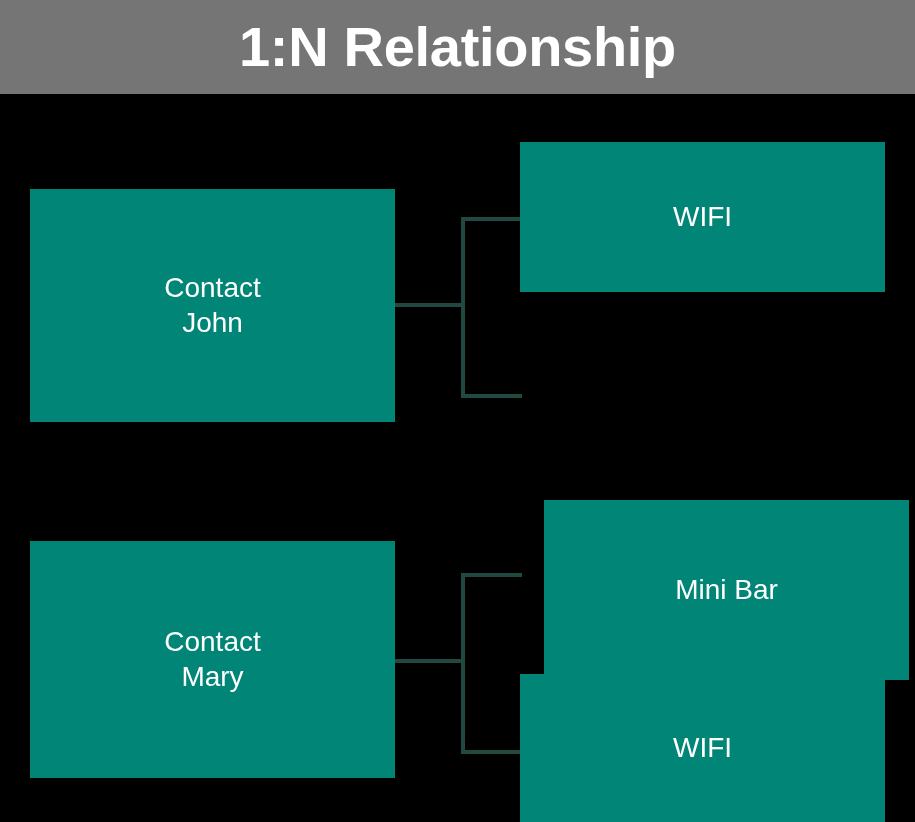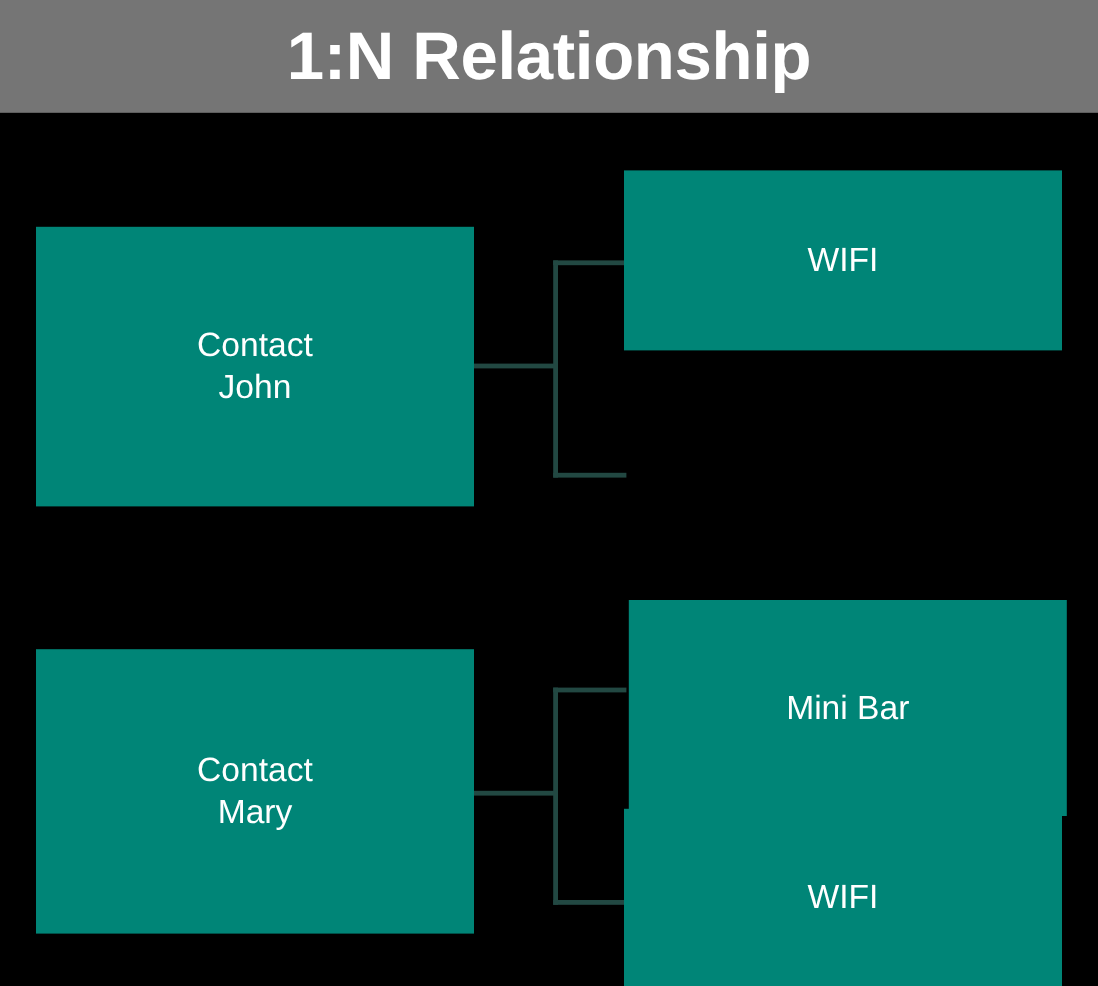--- a/index.html
+++ b/index.html
@@ -64,21 +64,21 @@
     white-space: pre-line;
   }
 
   
   .node-parent-1 { left: 30px;  top: 189px; width: 365px; height: 233px; }
   .node-parent-2 { left: 30px;  top: 541px; width: 365px; height: 237px; }
 
   
   .node-child-1 { left: 520px; top: 142px; width: 365px; height: 150px; }
   .node-child-2 { left: 520px; top: 320px; width: 365px; height: 148px; }
-  .node-child-3 { left: 524px; top: 500px; width: 365px; height: 180px; }
+  .node-child-3 { left: 544px; top: 500px; width: 365px; height: 180px; }
   .node-child-4 { left: 520px; top: 674px; width: 365px; height: 148px; }
 
   
   .conn {
     position: absolute;
     background: #224842;
   }
   .conn-h { height: 4px; }
   .conn-v { width: 4px; }
 

